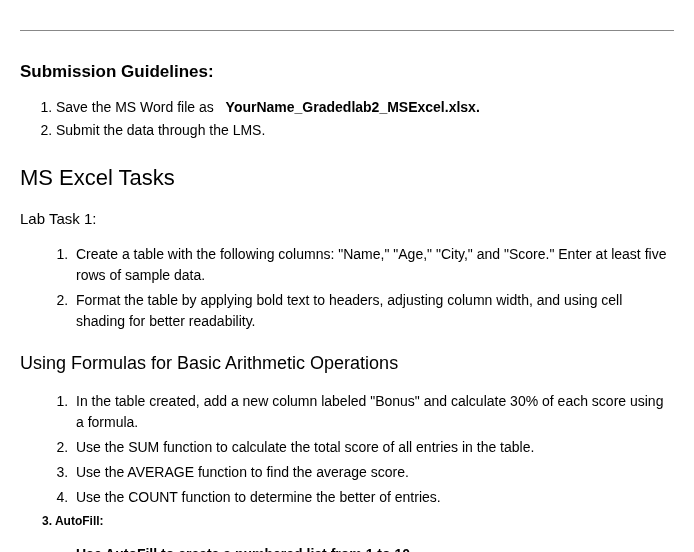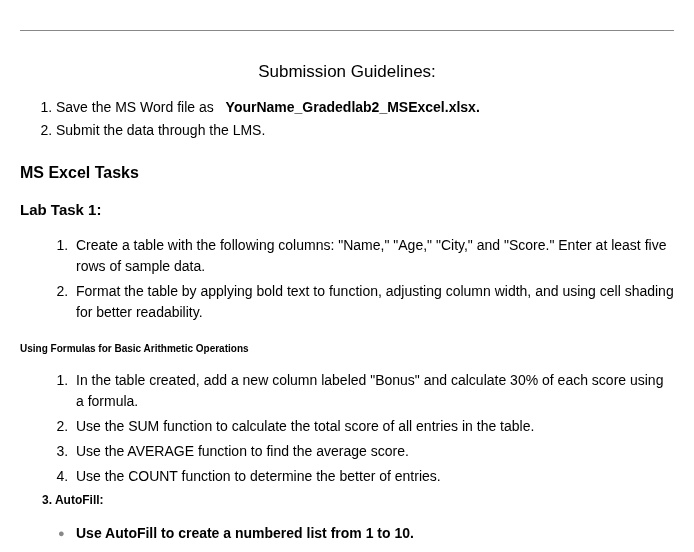--- a/index.html
+++ b/index.html
@@ -17,38 +17,37 @@
       line-height: 1.5;
     }
     hr.top-rule {
       border: none;
       border-top: 1px solid #888;
       margin-top: 30px;
       margin-bottom: 28px;
     }
     h2.section-heading {
       font-size: 17px;
-      font-weight: normal;
+      font-weight: bold;
       margin-bottom: 12px;
-      text-align: center;
     }
     h2.tasks-heading {
-      font-size: 16px;
-      font-weight: bold;
+      font-size: 22px;
+      font-weight: normal;
       margin-top: 20px;
       margin-bottom: 14px;
     }
     h3.lab-task-heading {
       font-size: 15px;
-      font-weight: bold;
+      font-weight: normal;
       margin-bottom: 14px;
     }
     h3.formulas-heading {
-      font-size: 10px;
-      font-weight: bold;
+      font-size: 18px;
+      font-weight: normal;
       margin-top: 18px;
       margin-bottom: 14px;
     }
     .sub-bold {
       font-size: 12px;
       font-weight: bold;
       margin-top: 4px;
       margin-bottom: 14px;
       margin-left: 22px;
     }
@@ -102,21 +101,21 @@
   </li>
   <li>Submit the data through the LMS.</li>
 </ol>
 
 <h2 class="tasks-heading">MS Excel Tasks</h2>
 
 <h3 class="lab-task-heading">Lab Task 1:</h3>
 
 <ol class="task-list">
   <li>Create a table with the following columns: "Name," "Age," "City," and "Score." Enter at least five rows of sample data.</li>
-  <li>Format the table by applying bold text to function, adjusting column width, and using cell shading for better readability.</li>
+  <li>Format the table by applying bold text to headers, adjusting column width, and using cell shading for better readability.</li>
 </ol>
 
 <h3 class="formulas-heading">Using Formulas for Basic Arithmetic Operations</h3>
 
 <ol class="task-list">
   <li>In the table created, add a new column labeled "Bonus" and calculate 30% of each score using a formula.</li>
   <li>Use the SUM function to calculate the total score of all entries in the table.</li>
   <li>Use the AVERAGE function to find the average score.</li>
   <li>Use the COUNT function to determine the better of entries.</li>
 </ol>

